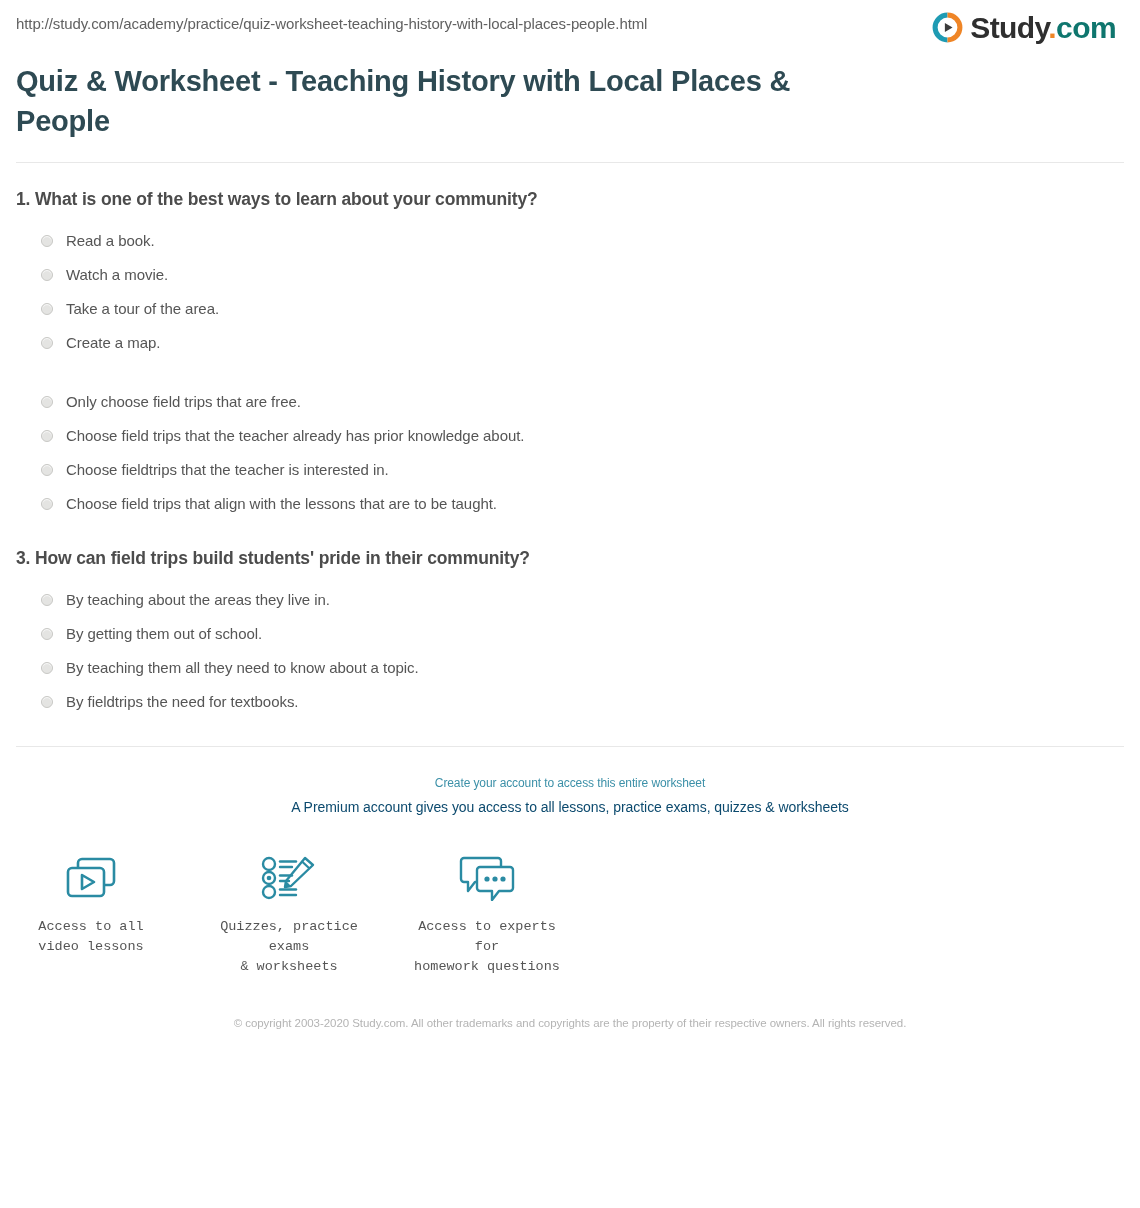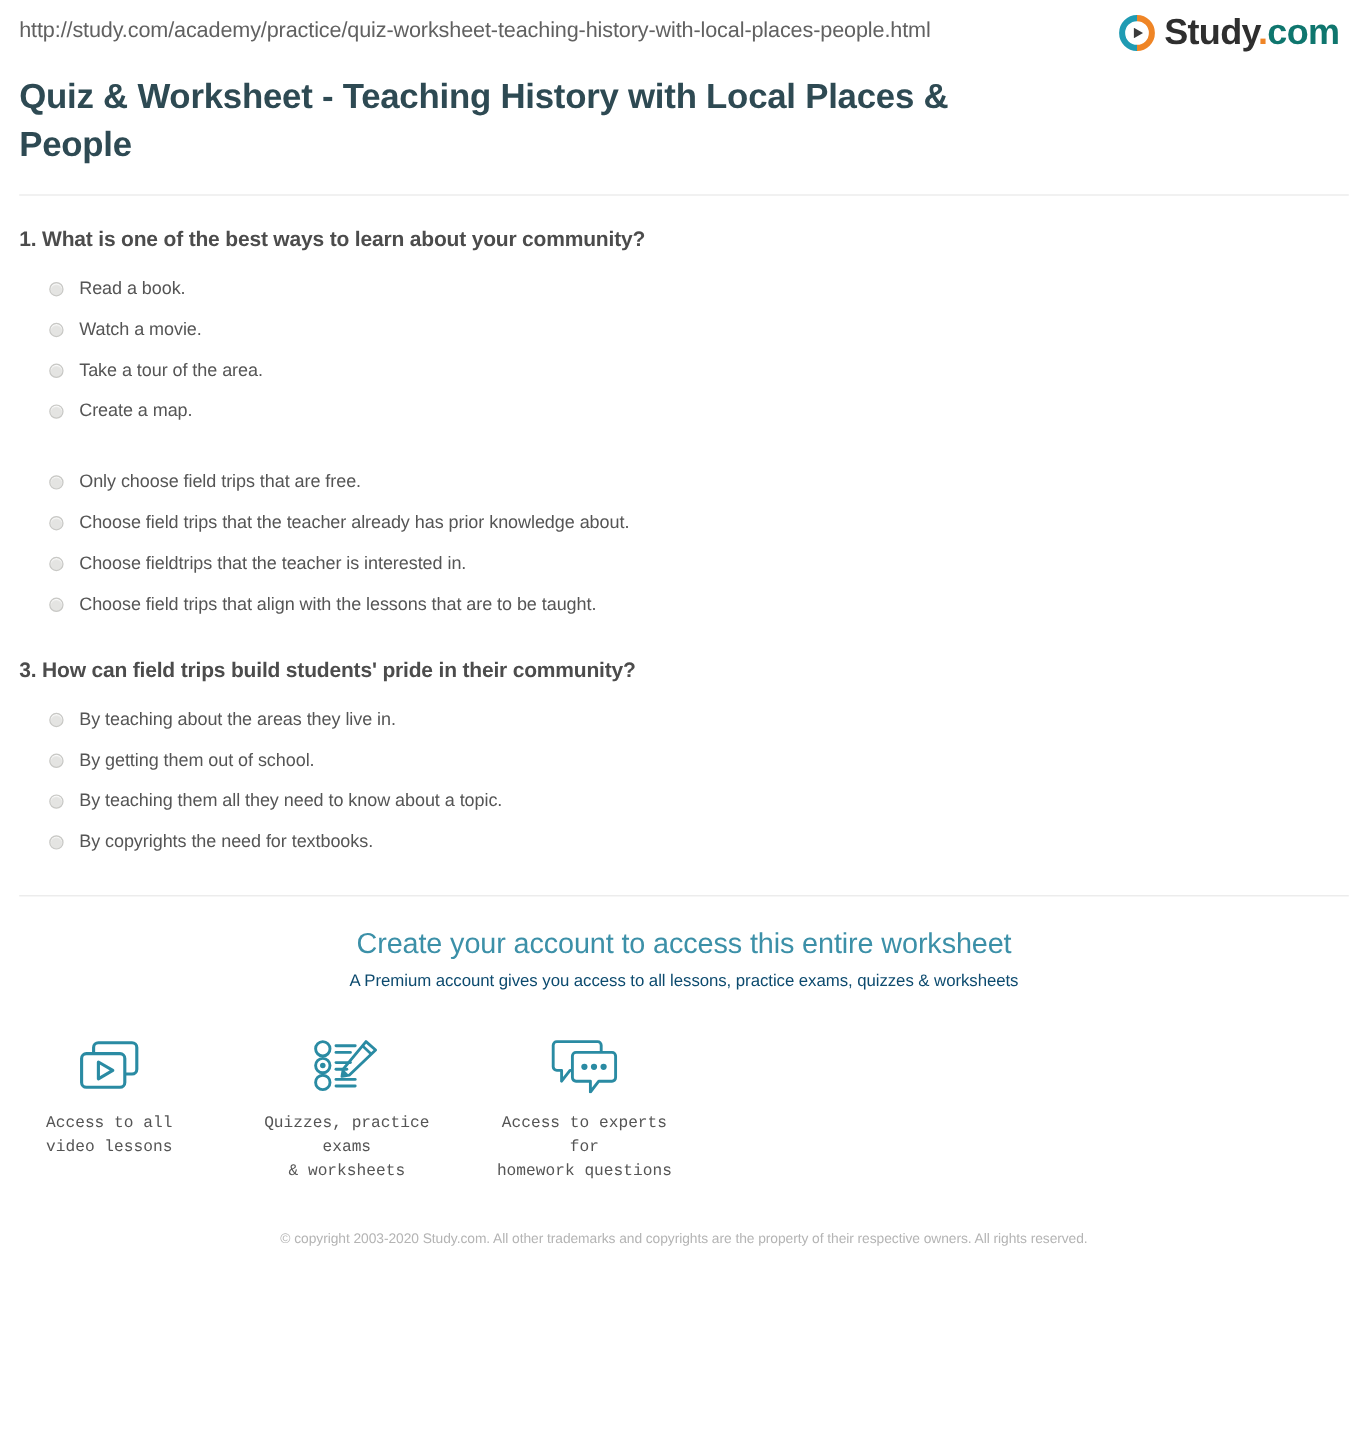--- a/index.html
+++ b/index.html
@@ -24,21 +24,21 @@
 
   
   .header {
     display: flex;
     align-items: flex-start;
     justify-content: space-between;
     padding-top: 12px;
     height: 48px;
   }
   .url {
-    font-size: 18px;
+    font-size: 15px;
     color: #616161;
     letter-spacing: -0.1px;
     padding-top: 3px;
     white-space: nowrap;
   }
   .logo {
     display: flex;
     align-items: center;
     gap: 7px;
     padding-right: 8px;
@@ -110,21 +110,21 @@
   .cta-rule {
     border: 0;
     border-top: 1px solid #e8e8e8;
     margin: 17px 0 0 0;
   }
   .cta {
     text-align: center;
     padding-top: 26px;
   }
   .cta-link {
-    font-size: 24px;
+    font-size: 12px;
     color: #3c90a8;
     text-decoration: none;
     letter-spacing: -0.1px;
     display: inline-block;
   }
   .cta-sub {
     font-size: 14px;
     color: #0c4a6e;
     margin-top: 8px;
     letter-spacing: -0.05px;
@@ -239,21 +239,21 @@
         <li class="option">
           <span class="radio"></span>
           <span class="opt-text">By getting them out of school.</span>
         </li>
         <li class="option">
           <span class="radio"></span>
           <span class="opt-text">By teaching them all they need to know about a topic.</span>
         </li>
         <li class="option">
           <span class="radio"></span>
-          <span class="opt-text">By copyrights the need for textbooks.</span>
+          <span class="opt-text">By fieldtrips the need for textbooks.</span>
         </li>
       </ul>
     </div>
 
   </div>
 
   <hr class="cta-rule">
 
   <div class="cta">
     <a class="cta-link" href="#">Create your account to access this entire worksheet</a>

